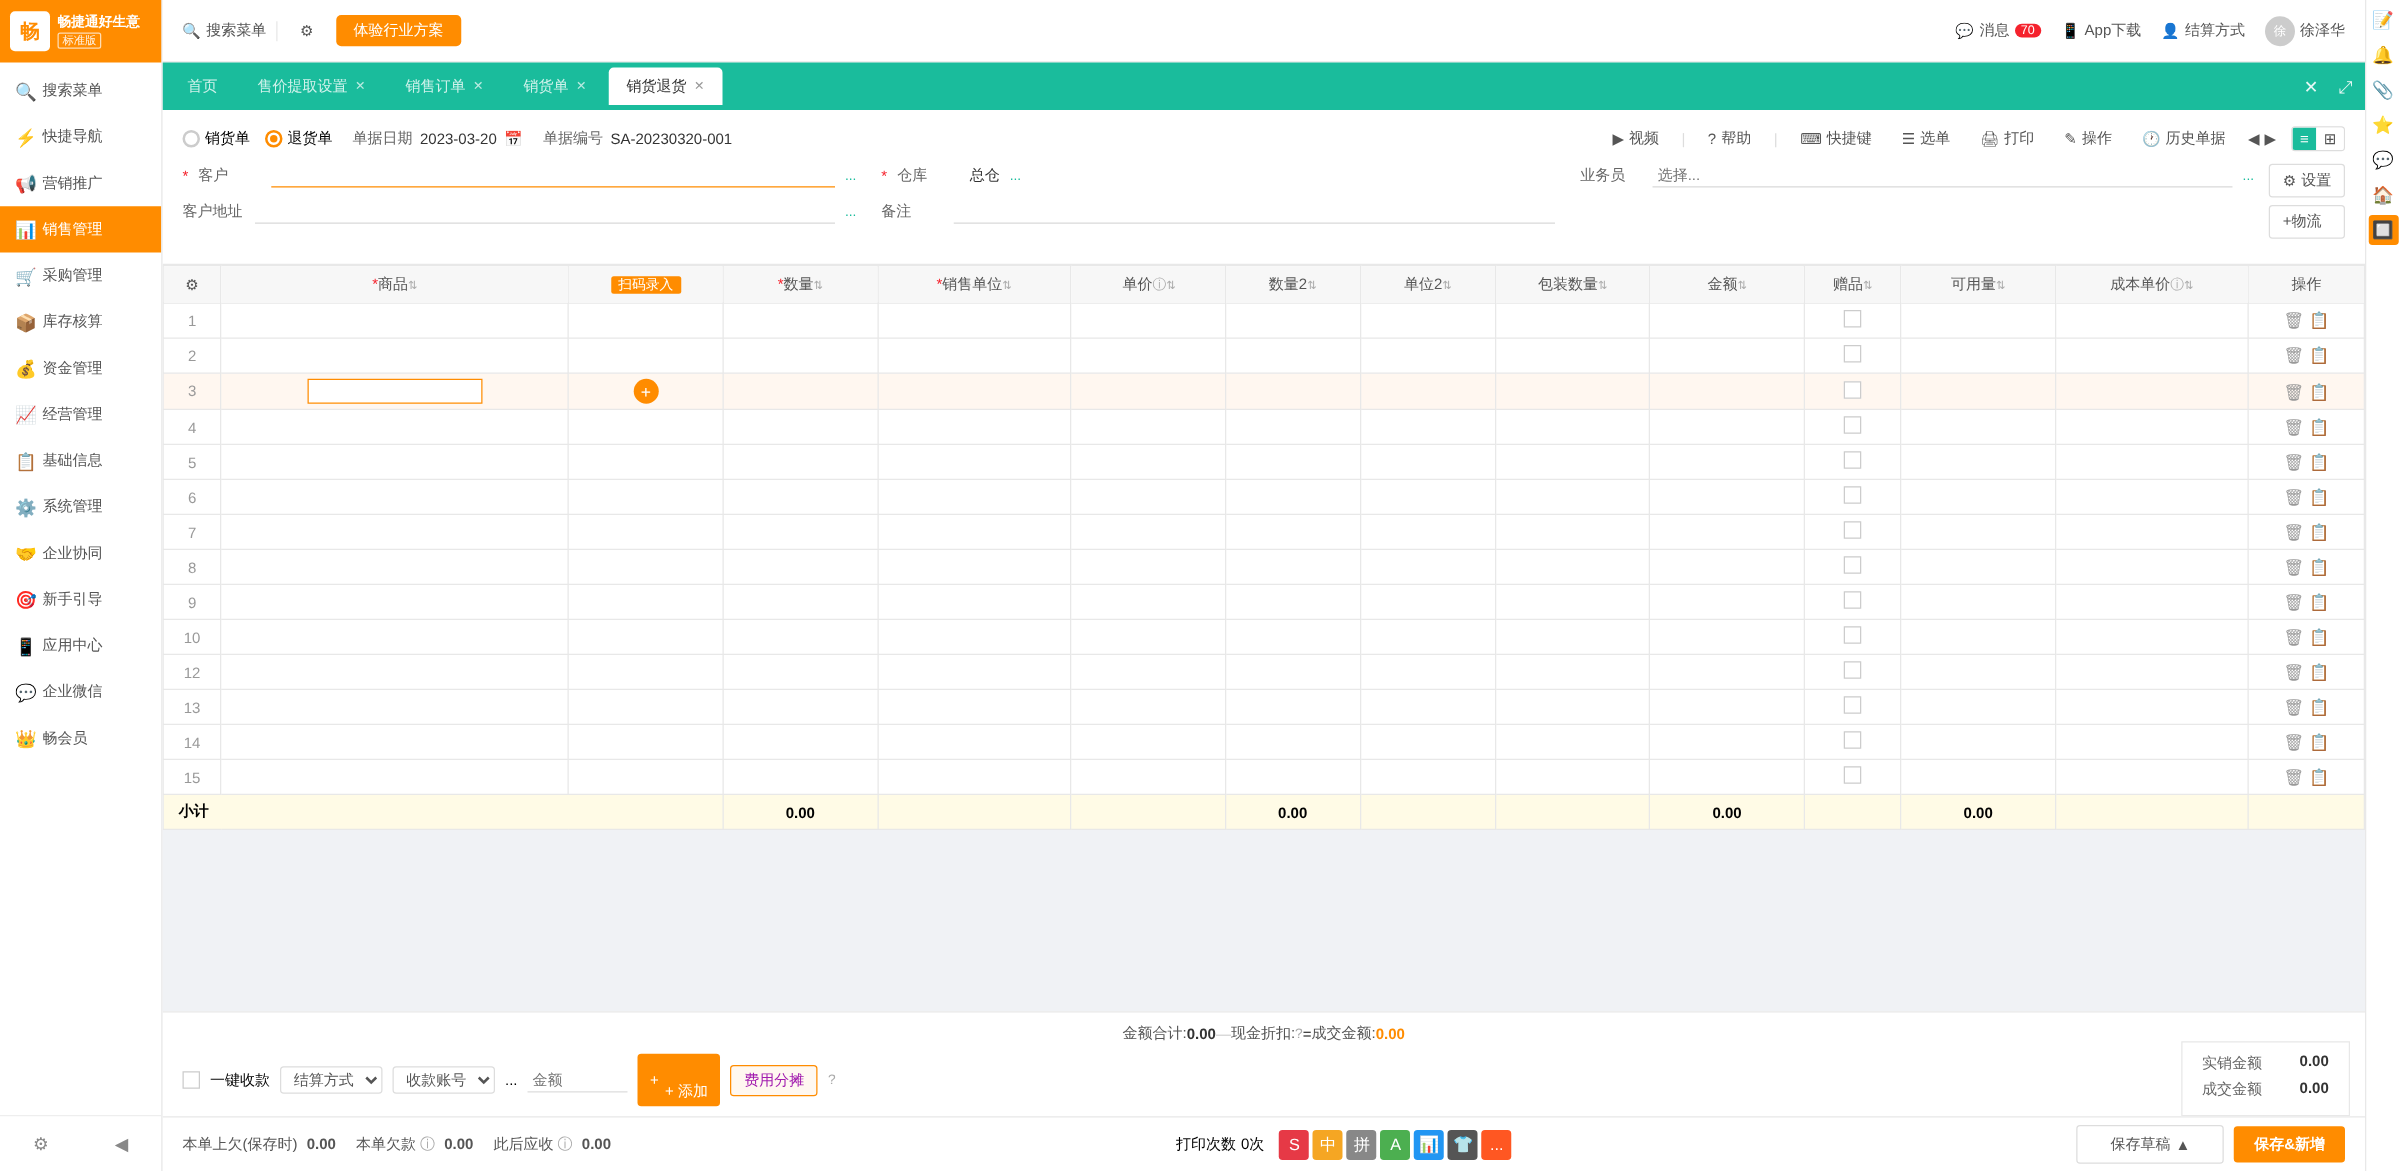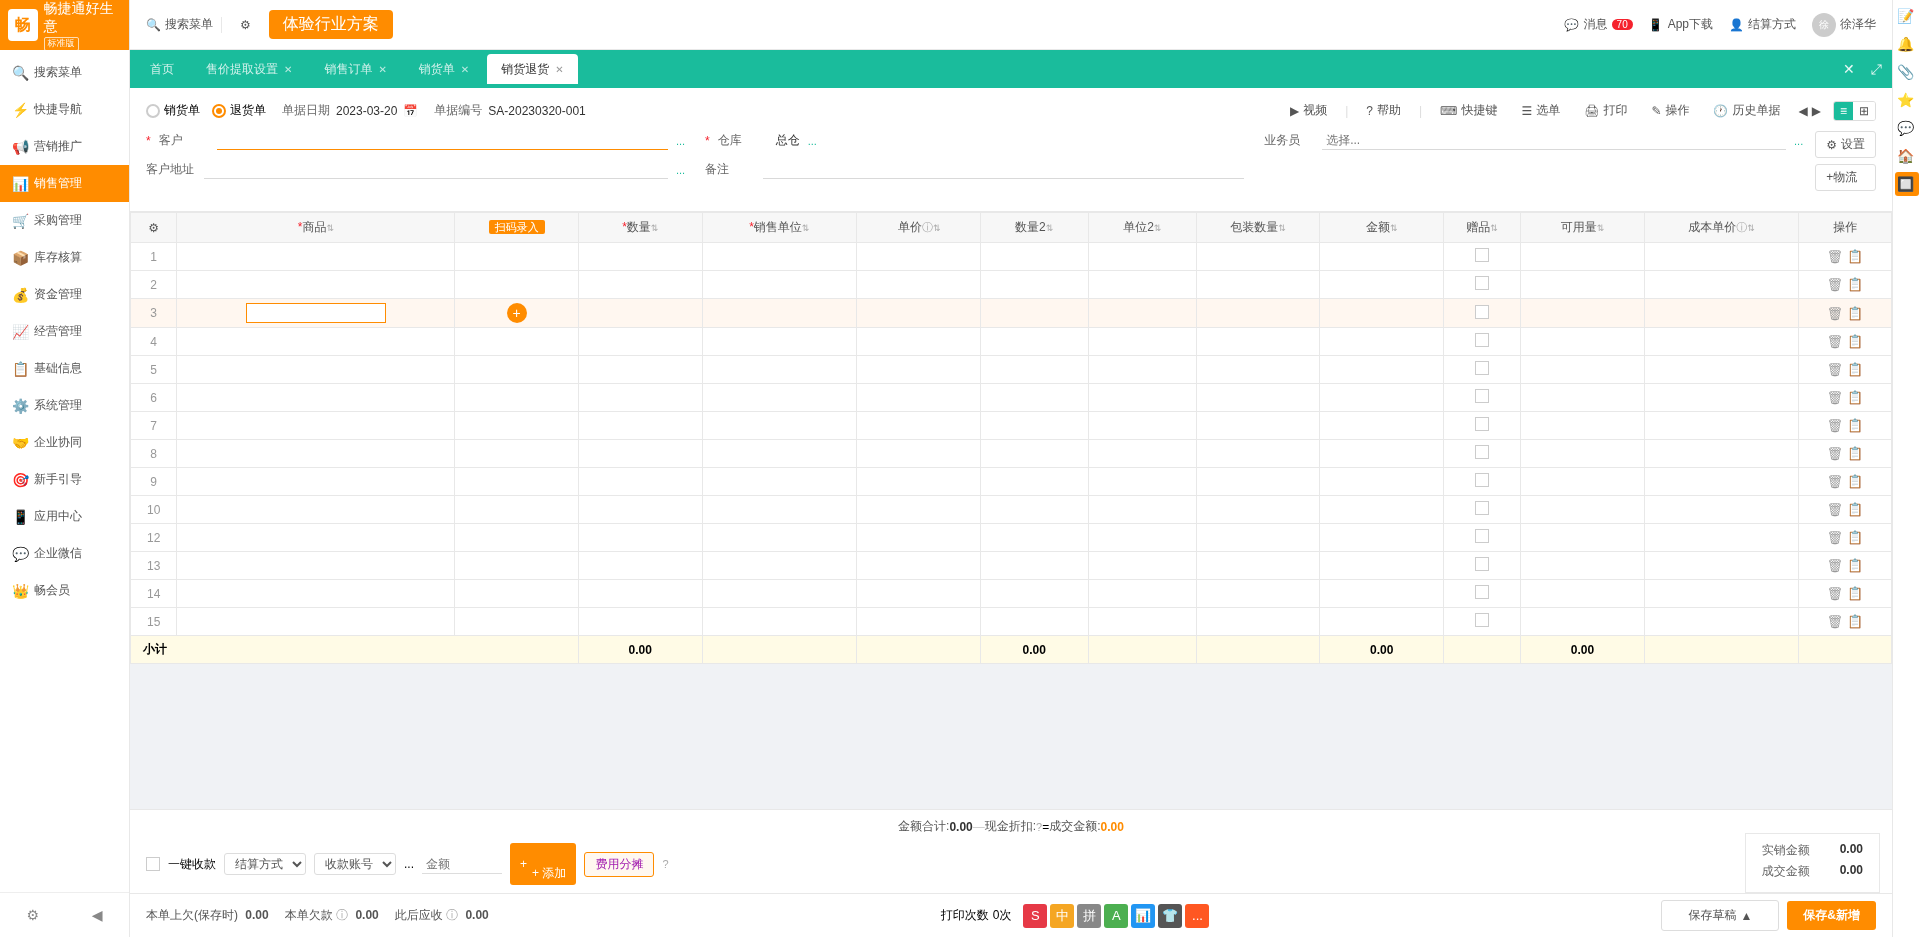--- a/index.html
+++ b/index.html
@@ -20,21 +20,21 @@
 
     
     .main { flex: 1; display: flex; flex-direction: column; overflow: hidden; }
 
     
     .topbar { height: 50px; background: #fff; border-bottom: 1px solid #e8e8e8; display: flex; align-items: center; padding: 0 16px; justify-content: space-between; }
     .topbar-left { display: flex; align-items: center; gap: 8px; }
     .topbar-search { display: flex; align-items: center; gap: 4px; color: #555; font-size: 12px; cursor: pointer; }
     .topbar-search .icon { color: #888; }
     .topbar-nav-btn { display: flex; align-items: center; gap: 4px; padding: 4px 10px; border-radius: 4px; cursor: pointer; color: #555; font-size: 12px; }
-    .topbar-promo { background: #ff8c00; color: #fff; padding: 4px 14px; border-radius: 4px; cursor: pointer; font-size: 16px; border: none; }
+    .topbar-promo { background: #ff8c00; color: #fff; padding: 4px 14px; border-radius: 4px; cursor: pointer; font-size: 12px; border: none; }
     .topbar-right { display: flex; align-items: center; gap: 16px; color: #555; font-size: 12px; }
     .topbar-right-item { display: flex; align-items: center; gap: 4px; cursor: pointer; }
     .badge { background: #f5222d; color: #fff; border-radius: 10px; padding: 0 5px; font-size: 10px; min-width: 16px; text-align: center; }
     .avatar { width: 24px; height: 24px; background: #ccc; border-radius: 50%; display: flex; align-items: center; justify-content: center; font-size: 10px; color: #fff; }
 
     
     .tabs { background: #1abc9c; display: flex; align-items: center; height: 38px; padding: 0 4px; }
     .tab { display: flex; align-items: center; gap: 4px; padding: 0 14px; height: 30px; cursor: pointer; color: rgba(255,255,255,0.8); font-size: 12px; border-radius: 4px 4px 0 0; margin: 0 2px; }
     .tab.active { background: #fff; color: #333; border-radius: 4px 4px 0 0; }
     .tab-close { font-size: 10px; color: rgba(255,255,255,0.7); margin-left: 2px; }
@@ -123,21 +123,21 @@
 
     .th-sort { color: #aaa; font-size: 9px; cursor: pointer; }
   </style>
 </head>
 <body>
 
 <div class="sidebar">
   <div class="sidebar-logo">
     <div class="sidebar-logo-icon">畅</div>
     <div class="sidebar-logo-text">
-      <div style="font-size:14px;font-weight:normal;">畅捷通好生意</div>
+      <div style="font-size:11px;font-weight:bold;">畅捷通好生意</div>
       <div style="font-size:9px;border:1px solid rgba(255,255,255,0.7);padding:0 3px;border-radius:2px;display:inline-block;color:rgba(255,255,255,0.9);">标准版</div>
     </div>
   </div>
   <div class="sidebar-nav">
 
   <div class="sidebar-item">
         <span class="icon">🔍</span>
         <span class="label">搜索菜单</span>
       </div>
       <div class="sidebar-item">

